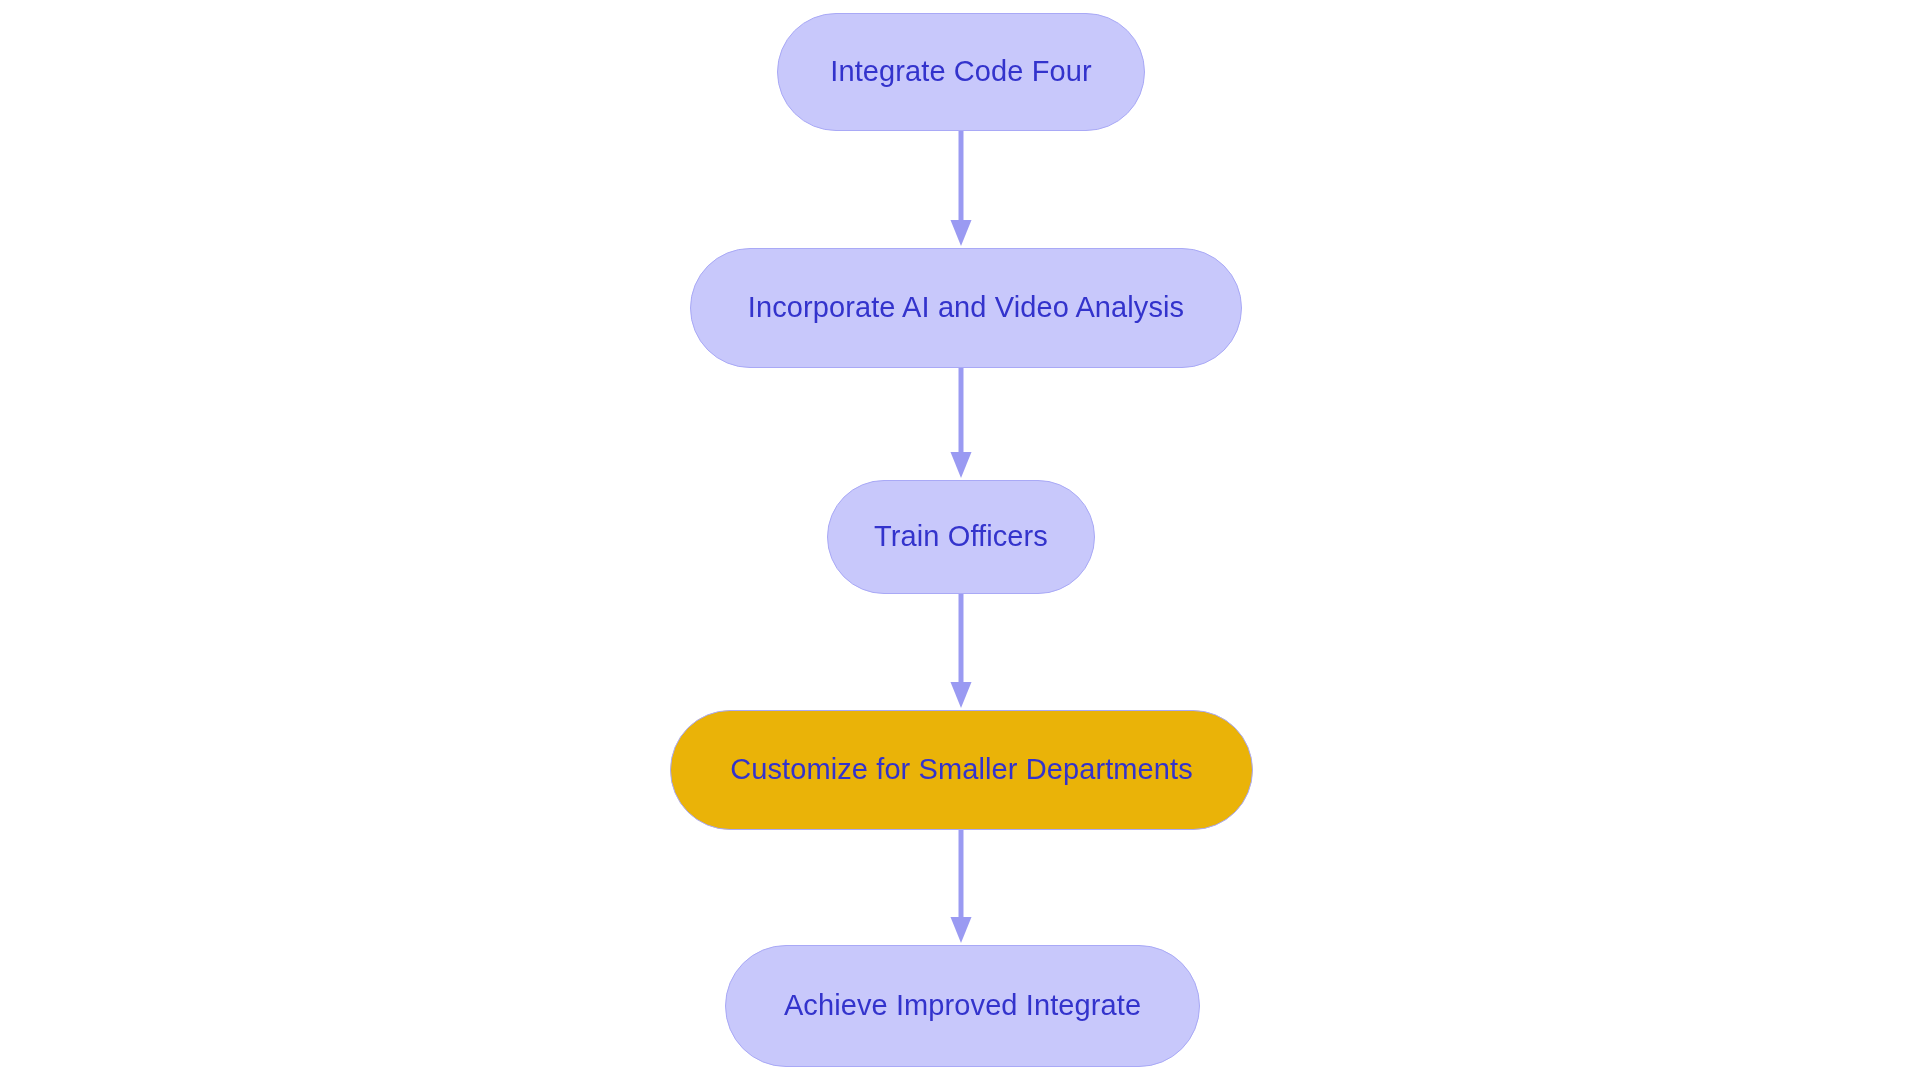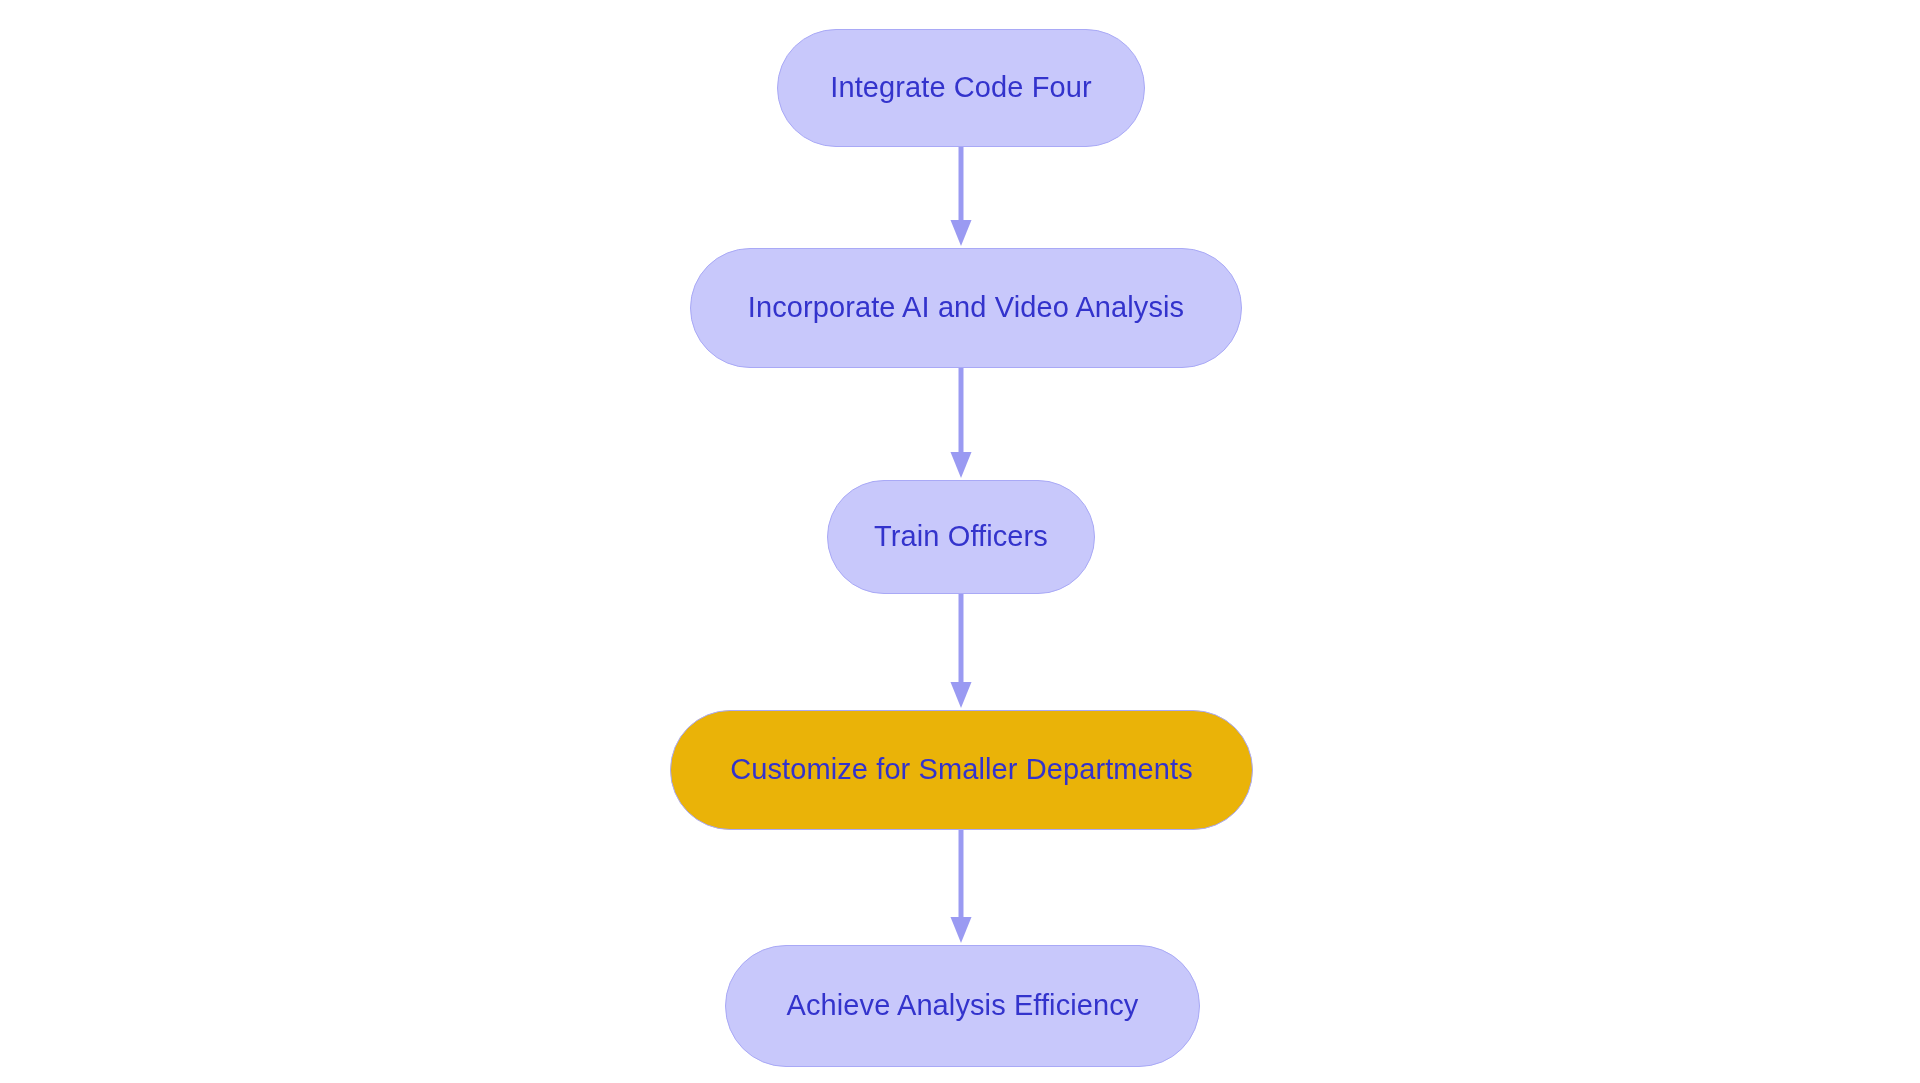--- a/index.html
+++ b/index.html
@@ -66,33 +66,33 @@
       <g>
         <line x1="961" y1="594" x2="961" y2="684" stroke="#9a9af2" stroke-width="5"></line>
         <polygon points="950.5,682 971.5,682 961,708" fill="#9a9af2"></polygon>
       </g>
       <g>
         <line x1="961" y1="830" x2="961" y2="919" stroke="#9a9af2" stroke-width="5"></line>
         <polygon points="950.5,917 971.5,917 961,943" fill="#9a9af2"></polygon>
       </g>
     </svg>
 
-  <div class="node" style="left: 777px; top: 13px; width: 368px; height: 118px; background: rgb(200, 200, 251); border-color: rgb(169, 169, 246); margin-top: 16px;">
+  <div class="node" style="left: 777px; top: 13px; width: 368px; height: 118px; background: rgb(200, 200, 251); border-color: rgb(169, 169, 246);">
     <span class="node-label" style="color: rgb(51, 51, 204);">Integrate Code Four</span>
   </div>
 
   <div class="node" style="left: 827px; top: 480px; width: 268px; height: 114px; background: rgb(200, 200, 251); border-color: rgb(169, 169, 246);">
     <span class="node-label" style="color: rgb(51, 51, 204);">Train Officers</span>
   </div>
 
   <div class="node" style="left: 690px; top: 248px; width: 552px; height: 120px; background: rgb(200, 200, 251); border-color: rgb(169, 169, 246);">
     <span class="node-label" style="color: rgb(51, 51, 204);">Incorporate AI and Video Analysis</span>
   </div>
 
   <div class="node" style="left: 670px; top: 710px; width: 583px; height: 120px; background: #eab308; border-color: rgb(169, 169, 246);">
     <span class="node-label" style="color: rgb(51, 51, 204);">Customize for Smaller Departments</span>
   </div>
 
   <div class="node" style="left: 725px; top: 945px; width: 475px; height: 122px; background: rgb(200, 200, 251); border-color: rgb(169, 169, 246);">
-    <span class="node-label" style="color: rgb(51, 51, 204);">Achieve Analysis Efficiency</span>
+    <span class="node-label" style="color: rgb(51, 51, 204);">Achieve Improved Integrate</span>
   </div>
 
 </div>
 
 </body></html>

